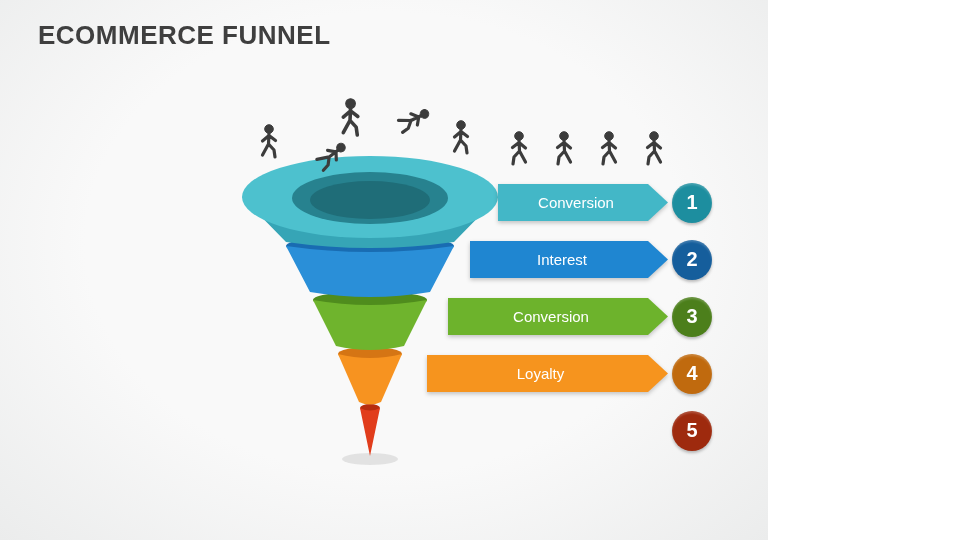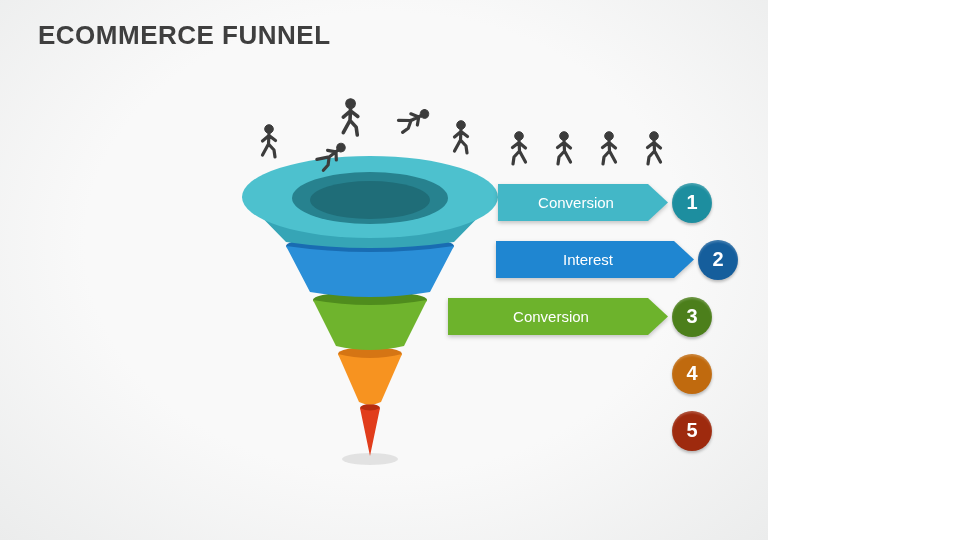--- a/index.html
+++ b/index.html
@@ -8,21 +8,21 @@
     position:relative; width:768px; height:540px; overflow:hidden;
     background: radial-gradient(ellipse at 50% 45%, #f9f9f9 55%, #ebecec 100%);
   }
   .slide-title{
     position:absolute; left:38px; top:20px;
     font-size:26px; font-weight:700; letter-spacing:.5px; color:#3f3f3f;
   }
   .illus{ position:absolute; left:0; top:0; pointer-events:none; }
   .row{ position:absolute; height:37px; }
   .row-0{ left:498px; top:184px; width:214px; }
-  .row-1{ left:496px; top:241px; width:242px;padding-left:9px; }
+  .row-1{ left:470px; top:241px; width:242px;padding-left:9px; }
   .row-2{ left:448px; top:298px; width:264px; }
   .row-3{ left:427px; top:355px; width:285px; }
   .row-4{ left:407px; top:412px; width:305px; }
   .banner-wrap{
     position:absolute; left:0; right:44px; top:0; bottom:0;
     filter: drop-shadow(0 2px 2px rgba(0,0,0,.22));
   }
   .banner{
     position:absolute; inset:0;
     clip-path: polygon(0% 0%, calc(100% - 20px) 0%, 100% 50%, calc(100% - 20px) 100%, 0% 100%);
@@ -112,20 +112,23 @@
   </div>
 
   <div class="row row-2">
     <div class="banner-wrap">
       <div class="banner" style="background: rgb(109, 179, 44); text-align: center;">Conversion</div>
     </div>
     <div class="num-circle" style="background: rgb(76, 127, 27);">3</div>
   </div>
 
   <div class="row row-3">
+    <div class="banner-wrap">
+      <div class="banner" style="background: rgb(246, 148, 30);">Loyalty</div>
+    </div>
     <div class="num-circle" style="background: rgb(192, 106, 14);">4</div>
   </div>
 
   <div class="row row-4">
     <div class="num-circle" style="background: rgb(158, 42, 14);">5</div>
   </div>
 
 </div>
 
 </body></html>

